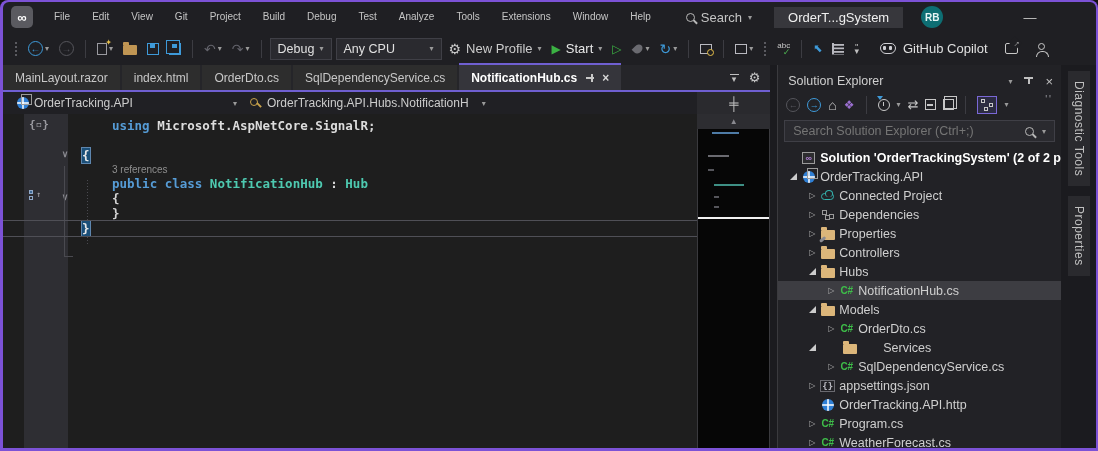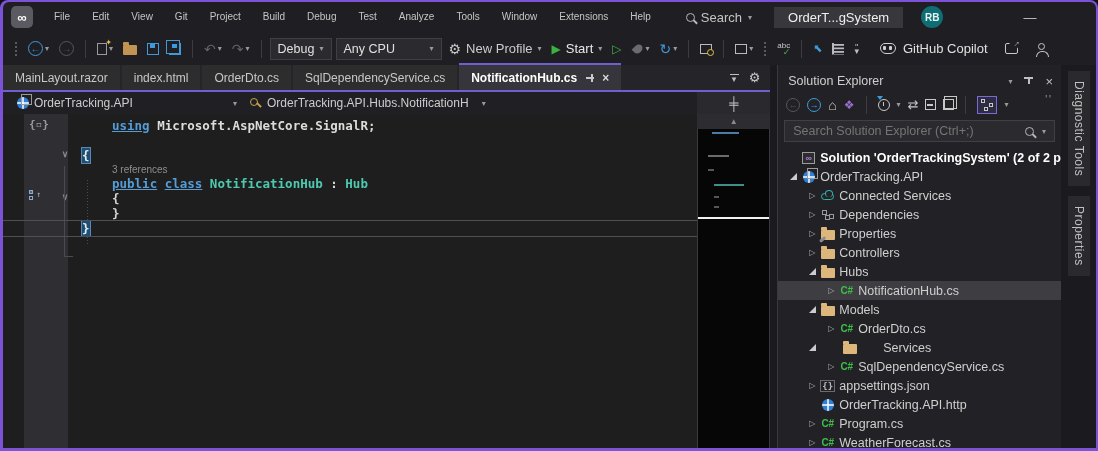--- a/index.html
+++ b/index.html
@@ -139,21 +139,21 @@
   .guide-v { position:absolute; left:61px; width:1px; background:#4A4A50; }
   .guide-foot { position:absolute; left:61px; width:9px; height:1px; background:#4A4A50; }
   .indent-guide { position:absolute; left:84px; width:1px;
     background-image:linear-gradient(#4A4A50 1px, transparent 1px); background-size:1px 3px; }
 
   #code-lines { position:absolute; left:0; top:4px; right:0; }
   .code-line { height:15px; line-height:15px; white-space:pre; color:#D4D4D4; }
   .code-line.cl-line { height:13px; line-height:13px; font-size:10px; font-weight:normal;
     font-family:"Liberation Sans", sans-serif; }
   .code-line.current-line { outline:1px solid #4F4F56; }
-  .tok-kw { color:#569CD6;text-decoration:underline; } .tok-pl { color:#D4D4D4; } .tok-id { color:#DCDCDC; }
+  .tok-kw { color:#569CD6; } .tok-pl { color:#D4D4D4; } .tok-id { color:#DCDCDC; }
   .tok-ns { color:#E8E8E8; } .tok-type { color:#4EC9B0; } .tok-cl { color:#8F8F8F; }
   .tok-hl { background:#1B4F78; outline:1px solid #5E86AE; color:#E8E8E8; }
 
   .minimap-col { flex:0 0 73px; display:flex; flex-direction:column; background:#2A2A2E; }
   .mm-splitter { height:22px; flex:0 0 22px; display:flex; align-items:center; justify-content:center;
     color:#C0C0C0; font-size:13px; background:#2A2A2E; }
   .mm-up { height:15px; flex:0 0 15px; display:flex; align-items:center; justify-content:center;
     color:#8A8A90; font-size:8px; background:#2D2D31; }
   .mm-map { flex:1; background:#060606; border-left:1px solid #3A3A3E; border-right:1px solid #3A3A3E;
     position:relative; }
@@ -244,22 +244,22 @@
           <div class="menu-item">File</div>
           <div class="menu-item">Edit</div>
           <div class="menu-item">View</div>
           <div class="menu-item">Git</div>
           <div class="menu-item">Project</div>
           <div class="menu-item">Build</div>
           <div class="menu-item">Debug</div>
           <div class="menu-item">Test</div>
           <div class="menu-item">Analyze</div>
           <div class="menu-item">Tools</div>
+          <div class="menu-item">Extensions</div>
           <div class="menu-item">Window</div>
-          <div class="menu-item">Extensions</div>
           <div class="menu-item">Help</div>
         </div>
     <div class="tb-search">
       <span class="mag"></span>
       <span>Search</span>
       <span class="caret">▾</span>
     </div>
     <div class="win-title">OrderT...gSystem</div>
     <div class="avatar">RB</div>
     <div class="win-btns">
@@ -509,21 +509,21 @@
               </span>
               <span>OrderTracking.API</span>
             </div>
             <div class="tree-row" style="padding-left: 27px;">
               <span class="exp">
                 <span class="exp-closed">▷</span>
               </span>
               <span class="t-ic">
                 <span class="cloud-ic"></span>
               </span>
-              <span>Connected Services</span>
+              <span>Connected Project</span>
             </div>
             <div class="tree-row" style="padding-left: 27px;">
               <span class="exp">
                 <span class="exp-closed">▷</span>
               </span>
               <span class="t-ic">
                 <span class="deps-ic">
                   <b></b>
                   <b></b>
                   <b></b>

